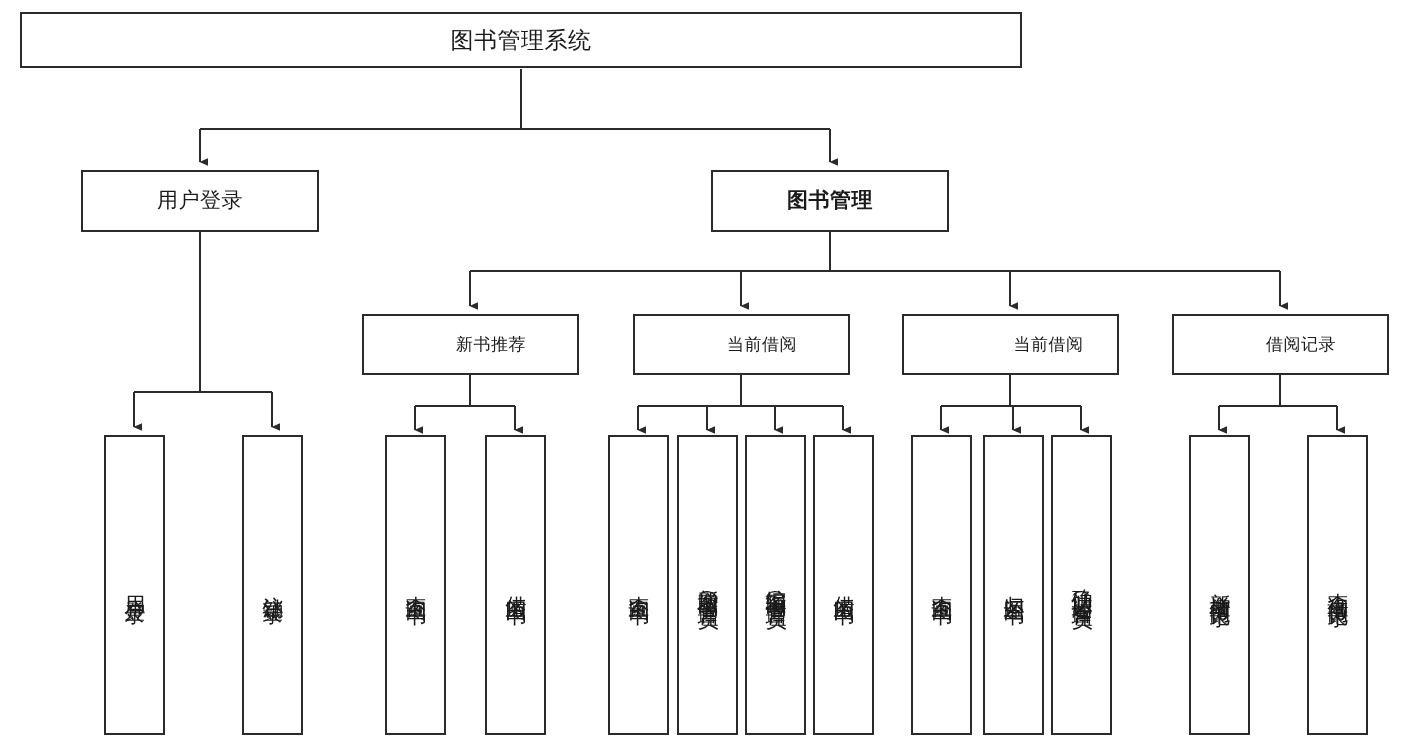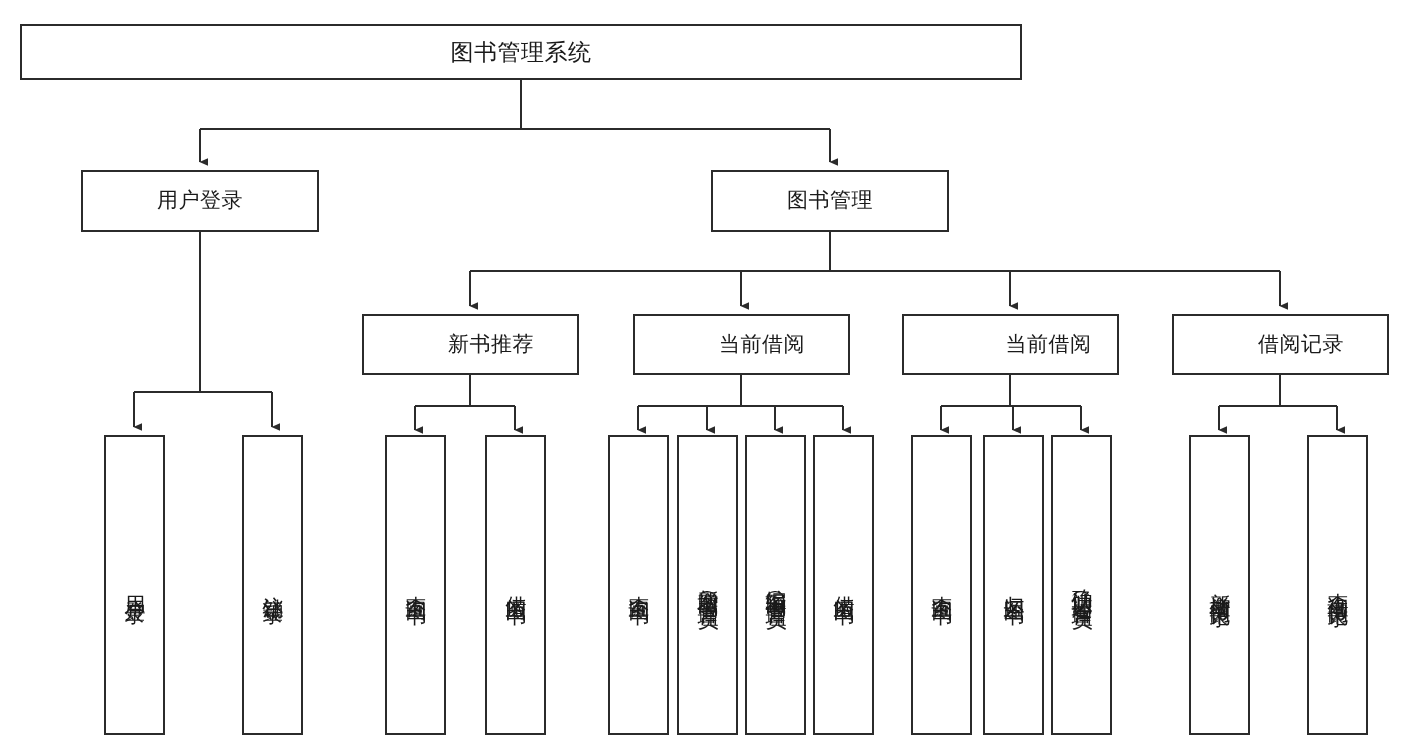--- a/index.html
+++ b/index.html
@@ -38,21 +38,21 @@
     color: #1a1a1a;
   }
   .node-label {
     display: block;
     line-height: 1.22;
     white-space: nowrap;
     letter-spacing: 0.5px;
   }
   .level-0 .node-label { font-size: 23px; }
   .level-1 .node-label { font-size: 21px; }
-  .level-2 .node-label { font-size: 21px; margin-left: 41px; }
+  .level-2 .node-label { font-size: 17px; margin-left: 41px; }
   .leaf .node-label {
     writing-mode: vertical-rl;
     text-orientation: upright;
     font-size: 21px;
     letter-spacing: 3px;
     line-height: 1;
   }
   .watermark {
     position: absolute;
     font-size: 17px;
@@ -113,28 +113,28 @@
       <path d="M 1013 406 L 1013 430" marker-end="url(#arrowhead)"></path>
       <path d="M 1081 406 L 1081 430" marker-end="url(#arrowhead)"></path>
 
       <path d="M 1280 375 L 1280 406"></path>
       <path d="M 1219 406 L 1337 406"></path>
       <path d="M 1219 406 L 1219 430" marker-end="url(#arrowhead)"></path>
       <path d="M 1337 406 L 1337 430" marker-end="url(#arrowhead)"></path>
     </g>
   </svg>
 
-  <div class="node level-0" style="left:20px; top:24px; width:1002px; height:56px;">
+  <div class="node level-0" style="left:20px; top:12px; width:1002px; height:56px;">
     <span class="node-label">图书管理系统</span>
   </div>
 
   <div class="node level-1" style="left:81px; top:170px; width:238px; height:62px;">
     <span class="node-label">用户登录</span>
   </div>
-  <div class="node level-1" style="left:711px; top:170px; width:238px; height:62px;">
+  <div class="node level-1" style="left:711px; top:170px; width:238px; height:62px;font-weight:bold;">
     <span class="node-label">图书管理</span>
   </div>
 
   <div class="node level-2" style="left:362px; top:314px; width:217px; height:61px;">
     <span class="node-label">新书推荐</span>
   </div>
   <div class="node level-2" style="left:633px; top:314px; width:217px; height:61px;">
     <span class="node-label">当前借阅</span>
   </div>
   <div class="node level-2" style="left:902px; top:314px; width:217px; height:61px;padding-left:35px;">

